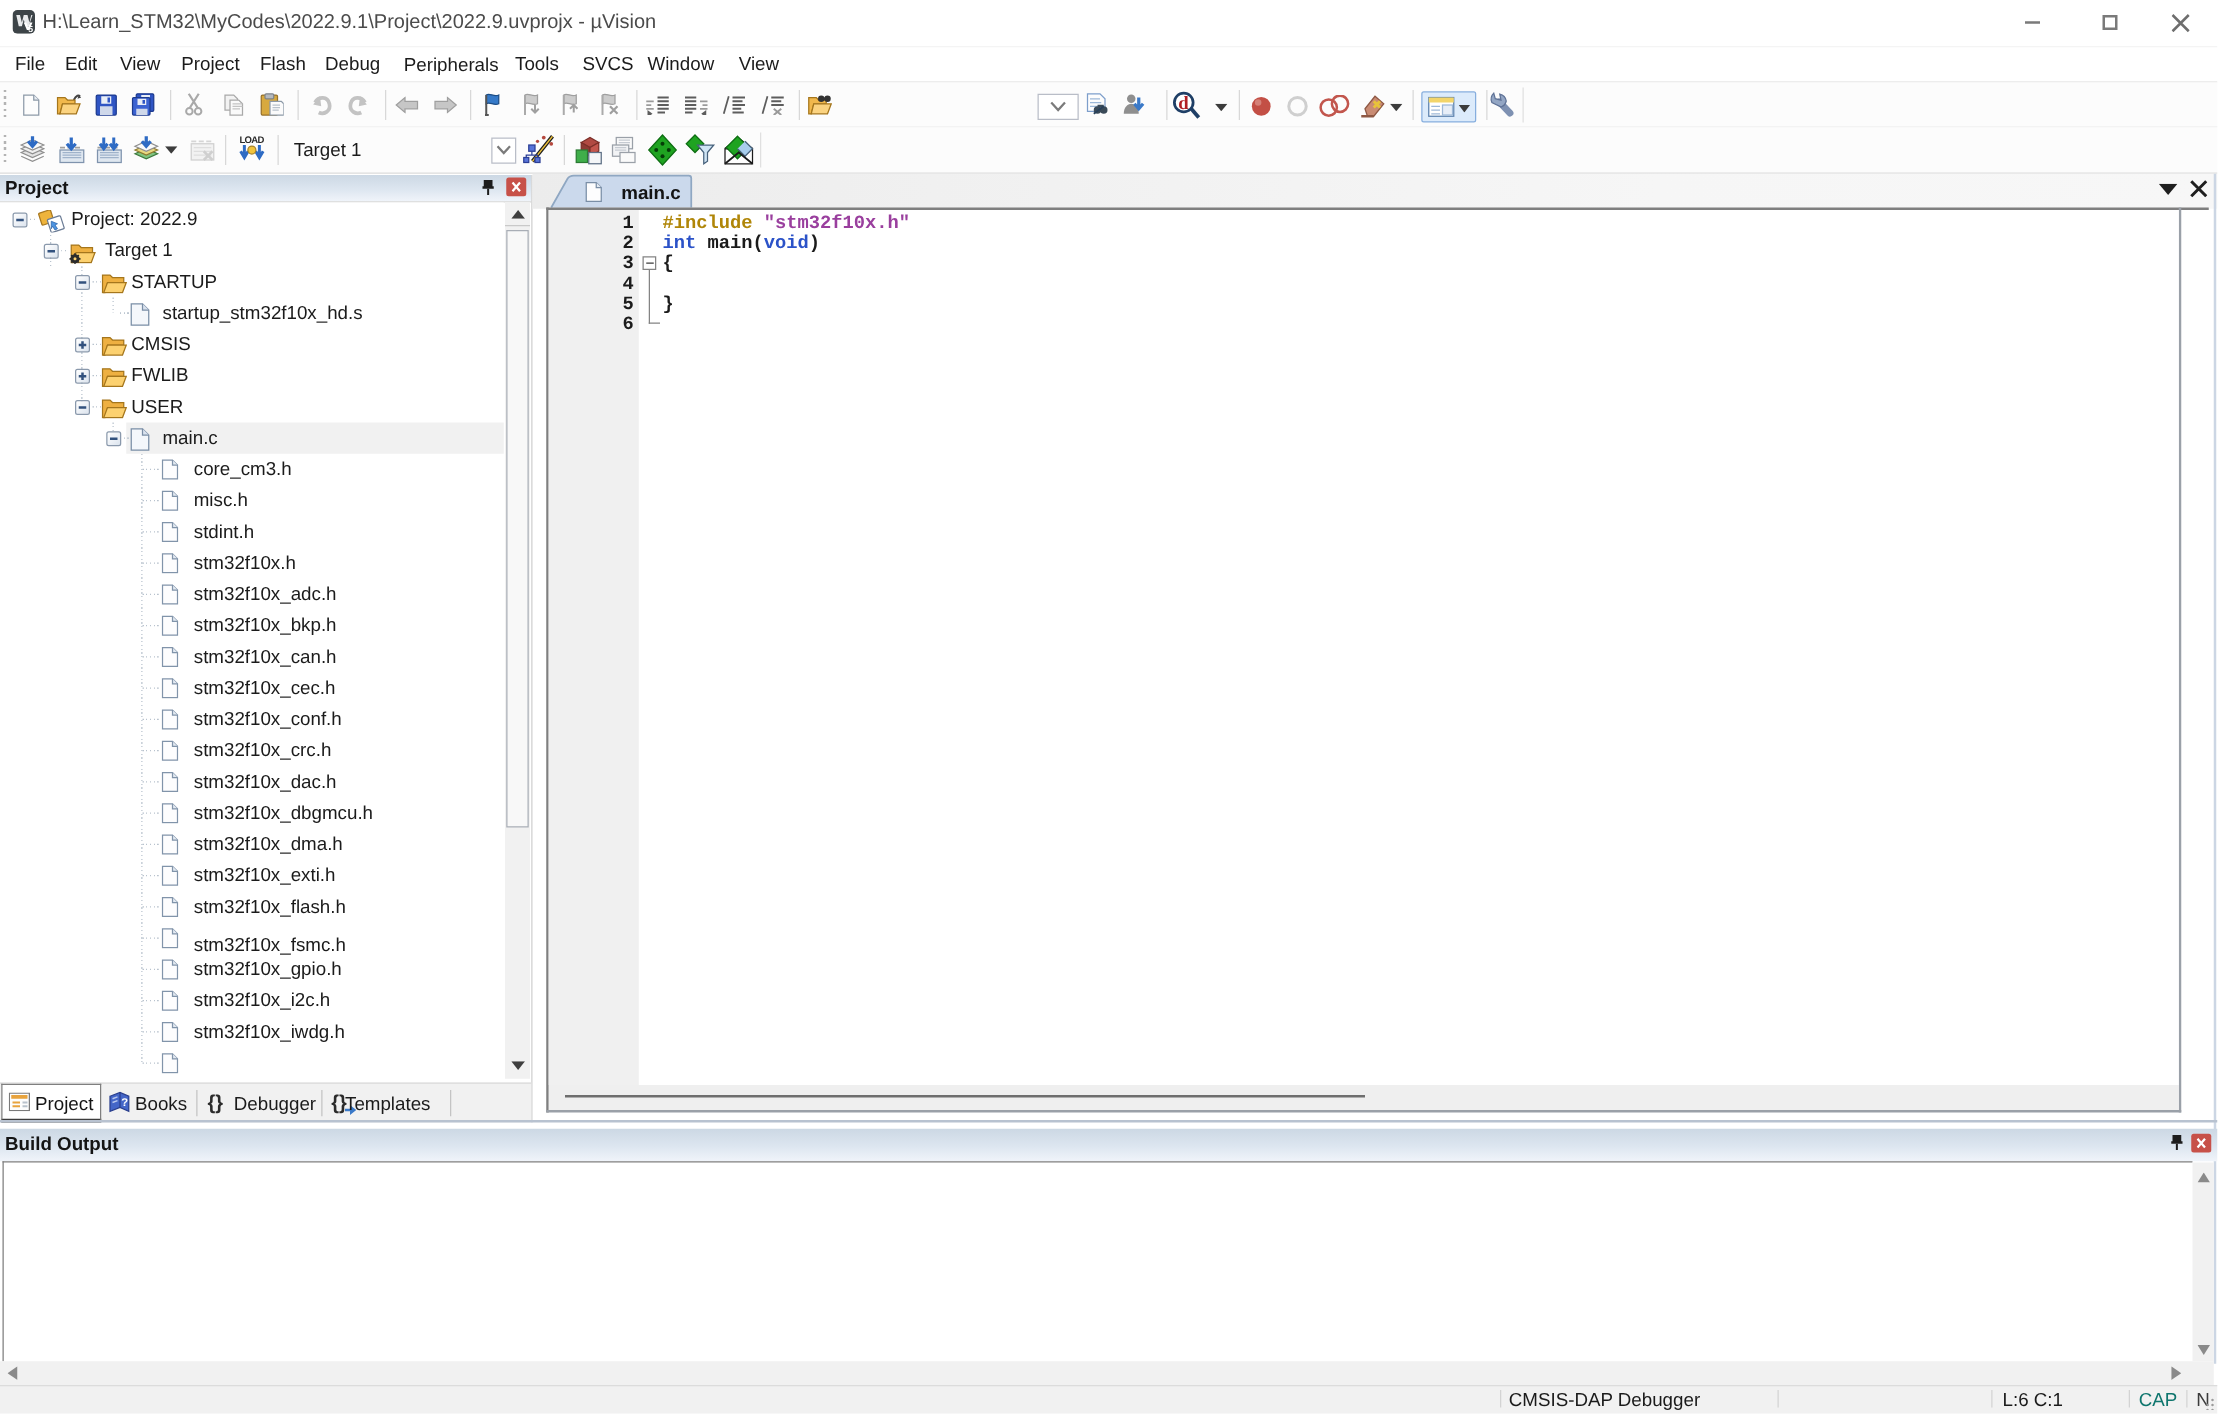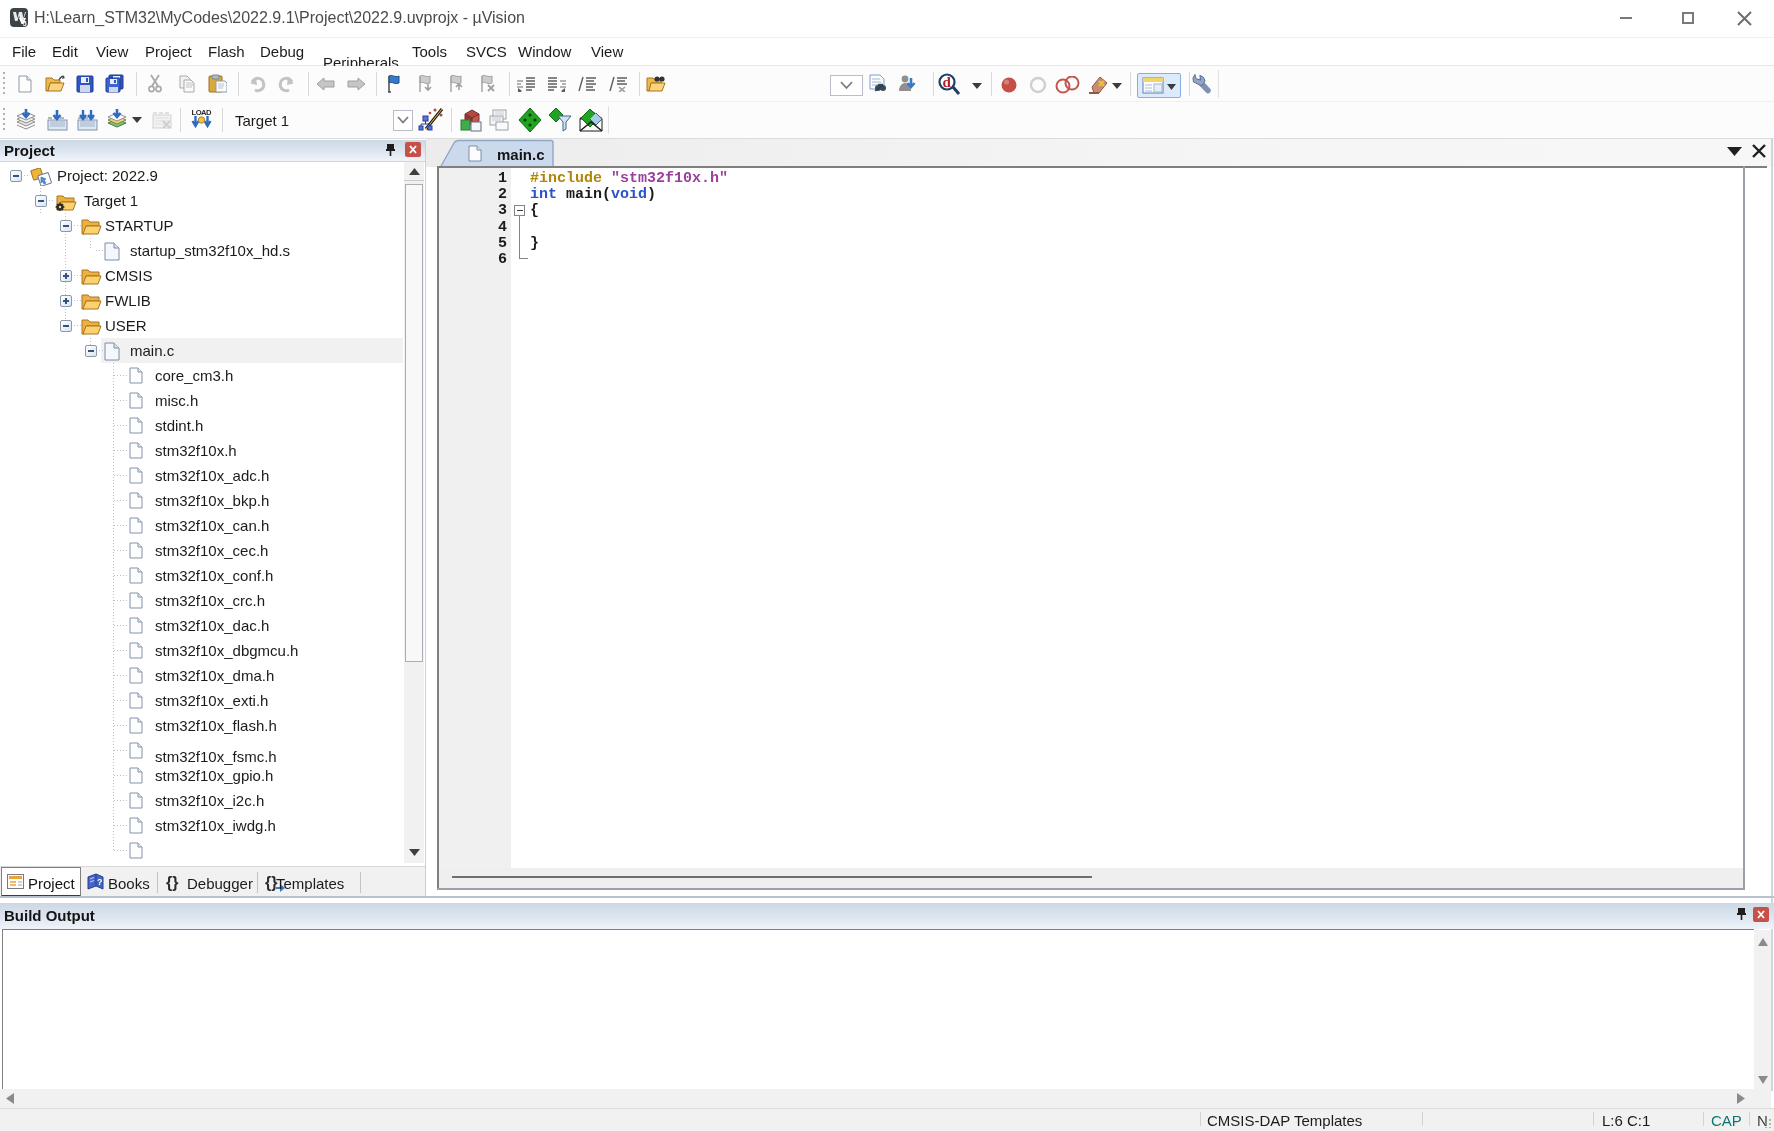--- a/index.html
+++ b/index.html
@@ -22,21 +22,21 @@
     <path d="M1 1 L14 14 M14 1 L1 14" stroke="#6e6e6e" stroke-width="2"></path>
   </svg>
 
 <div class="a" style="left:0;top:38px;width:1774px;height:28px;background:#fff;border-bottom:1px solid #e7e7e7"></div>
 <span class="t" style="left:12px;top:43px">File</span>
 <span class="t" style="left:52px;top:43px">Edit</span>
 <span class="t" style="left:96px;top:43px">View</span>
 <span class="t" style="left:145px;top:43px">Project</span>
 <span class="t" style="left:208px;top:43px">Flash</span>
 <span class="t" style="left:260px;top:43px">Debug</span>
-<span class="t" style="left:323px;top:54px">Peripherals</span>
+<span class="t" style="left:323px;top:44px">Peripherals</span>
 <span class="t" style="left:412px;top:43px">Tools</span>
 <span class="t" style="left:466px;top:43px">SVCS</span>
 <span class="t" style="left:518px;top:43px">Window</span>
 <span class="t" style="left:591px;top:43px">View</span>
 
 <div class="a" style="left:0;top:66px;width:1774px;height:36px;background:#fcfcfc;border-bottom:1px solid #f0f0f0"></div>
 <div class="a" style="left:0;top:102px;width:1774px;height:37px;background:#fcfcfc;border-bottom:1px solid #dcdcdc"></div>
 <div class="a" style="left:3px;top:72px;width:2px;height:24px;background-image:repeating-linear-gradient(#b3b3b3 0 2px,transparent 2px 5px)"></div>
 <div class="a" style="left:3px;top:108px;width:2px;height:24px;background-image:repeating-linear-gradient(#b3b3b3 0 2px,transparent 2px 5px)"></div>
 
@@ -619,21 +619,21 @@
 <div class="a" style="left:0;top:1089px;width:1771px;height:19px;background:#f1f1f1"></div>
 <svg class="a" style="left:6px;top:1093px" width="8" height="11">
     <path d="M8 0 L0 5.5 8 11z" fill="#8a8a8a"></path>
   </svg>
 <svg class="a" style="left:1737px;top:1093px" width="8" height="11">
     <path d="M0 0 L8 5.5 0 11z" fill="#8a8a8a"></path>
   </svg>
 
 <div class="a" style="left:0;top:1108px;width:1774px;height:23px;background:#f1f1f1;border-top:1px solid #dcdcdc"></div>
 <div class="sepv" style="left:1200px;top:1112px;height:14px;background:#d3d3d3"></div>
-<span class="t" style="left:1207px;top:1112px">CMSIS-DAP Templates</span>
+<span class="t" style="left:1207px;top:1112px">CMSIS-DAP Debugger</span>
 <div class="sepv" style="left:1422px;top:1112px;height:14px;background:#d3d3d3"></div>
 <div class="sepv" style="left:1593px;top:1112px;height:14px;background:#d3d3d3"></div>
 <span class="t" style="left:1602px;top:1112px">L:6 C:1</span>
 <div class="sepv" style="left:1703px;top:1112px;height:14px;background:#d3d3d3"></div>
 <span class="t" style="left:1711px;top:1112px;color:#0f766e">CAP</span>
 <div class="sepv" style="left:1749px;top:1112px;height:14px;background:#d3d3d3"></div>
 <span class="t" style="left:1757px;top:1112px;color:#3c3c3c">N</span>
 <svg class="a" style="left:1762px;top:1118px" width="10" height="10">
     <circle cx="8" cy="2" r="1" fill="#9a9a9a"></circle>
     <circle cx="8" cy="6" r="1" fill="#9a9a9a"></circle>

